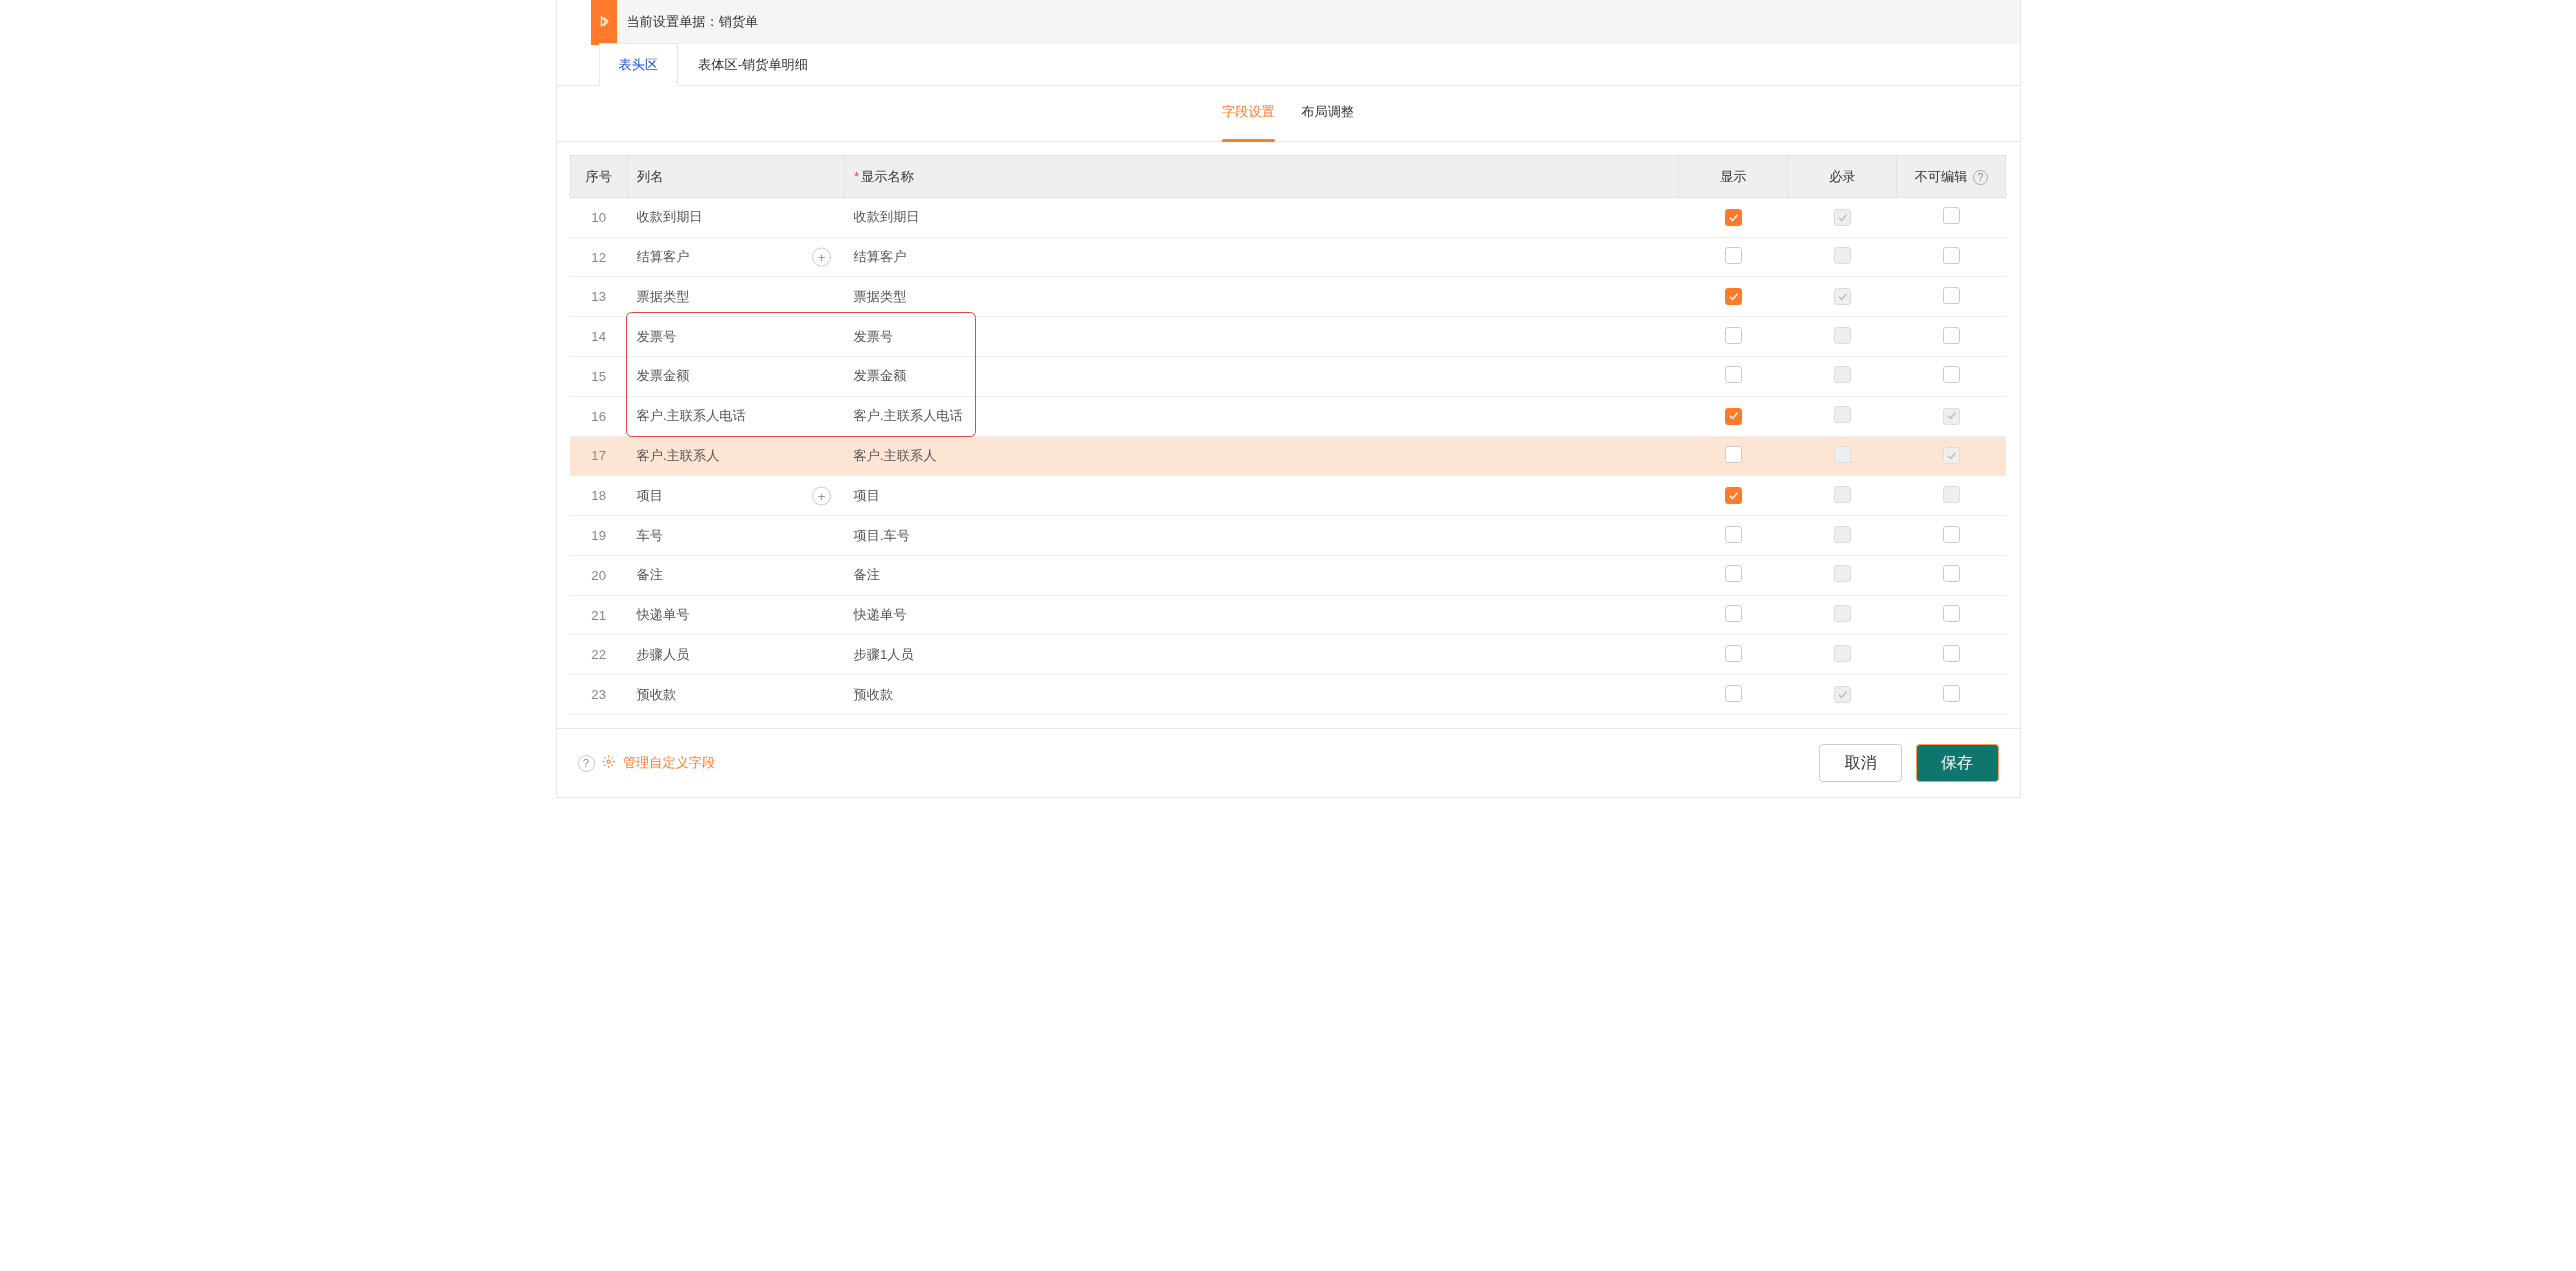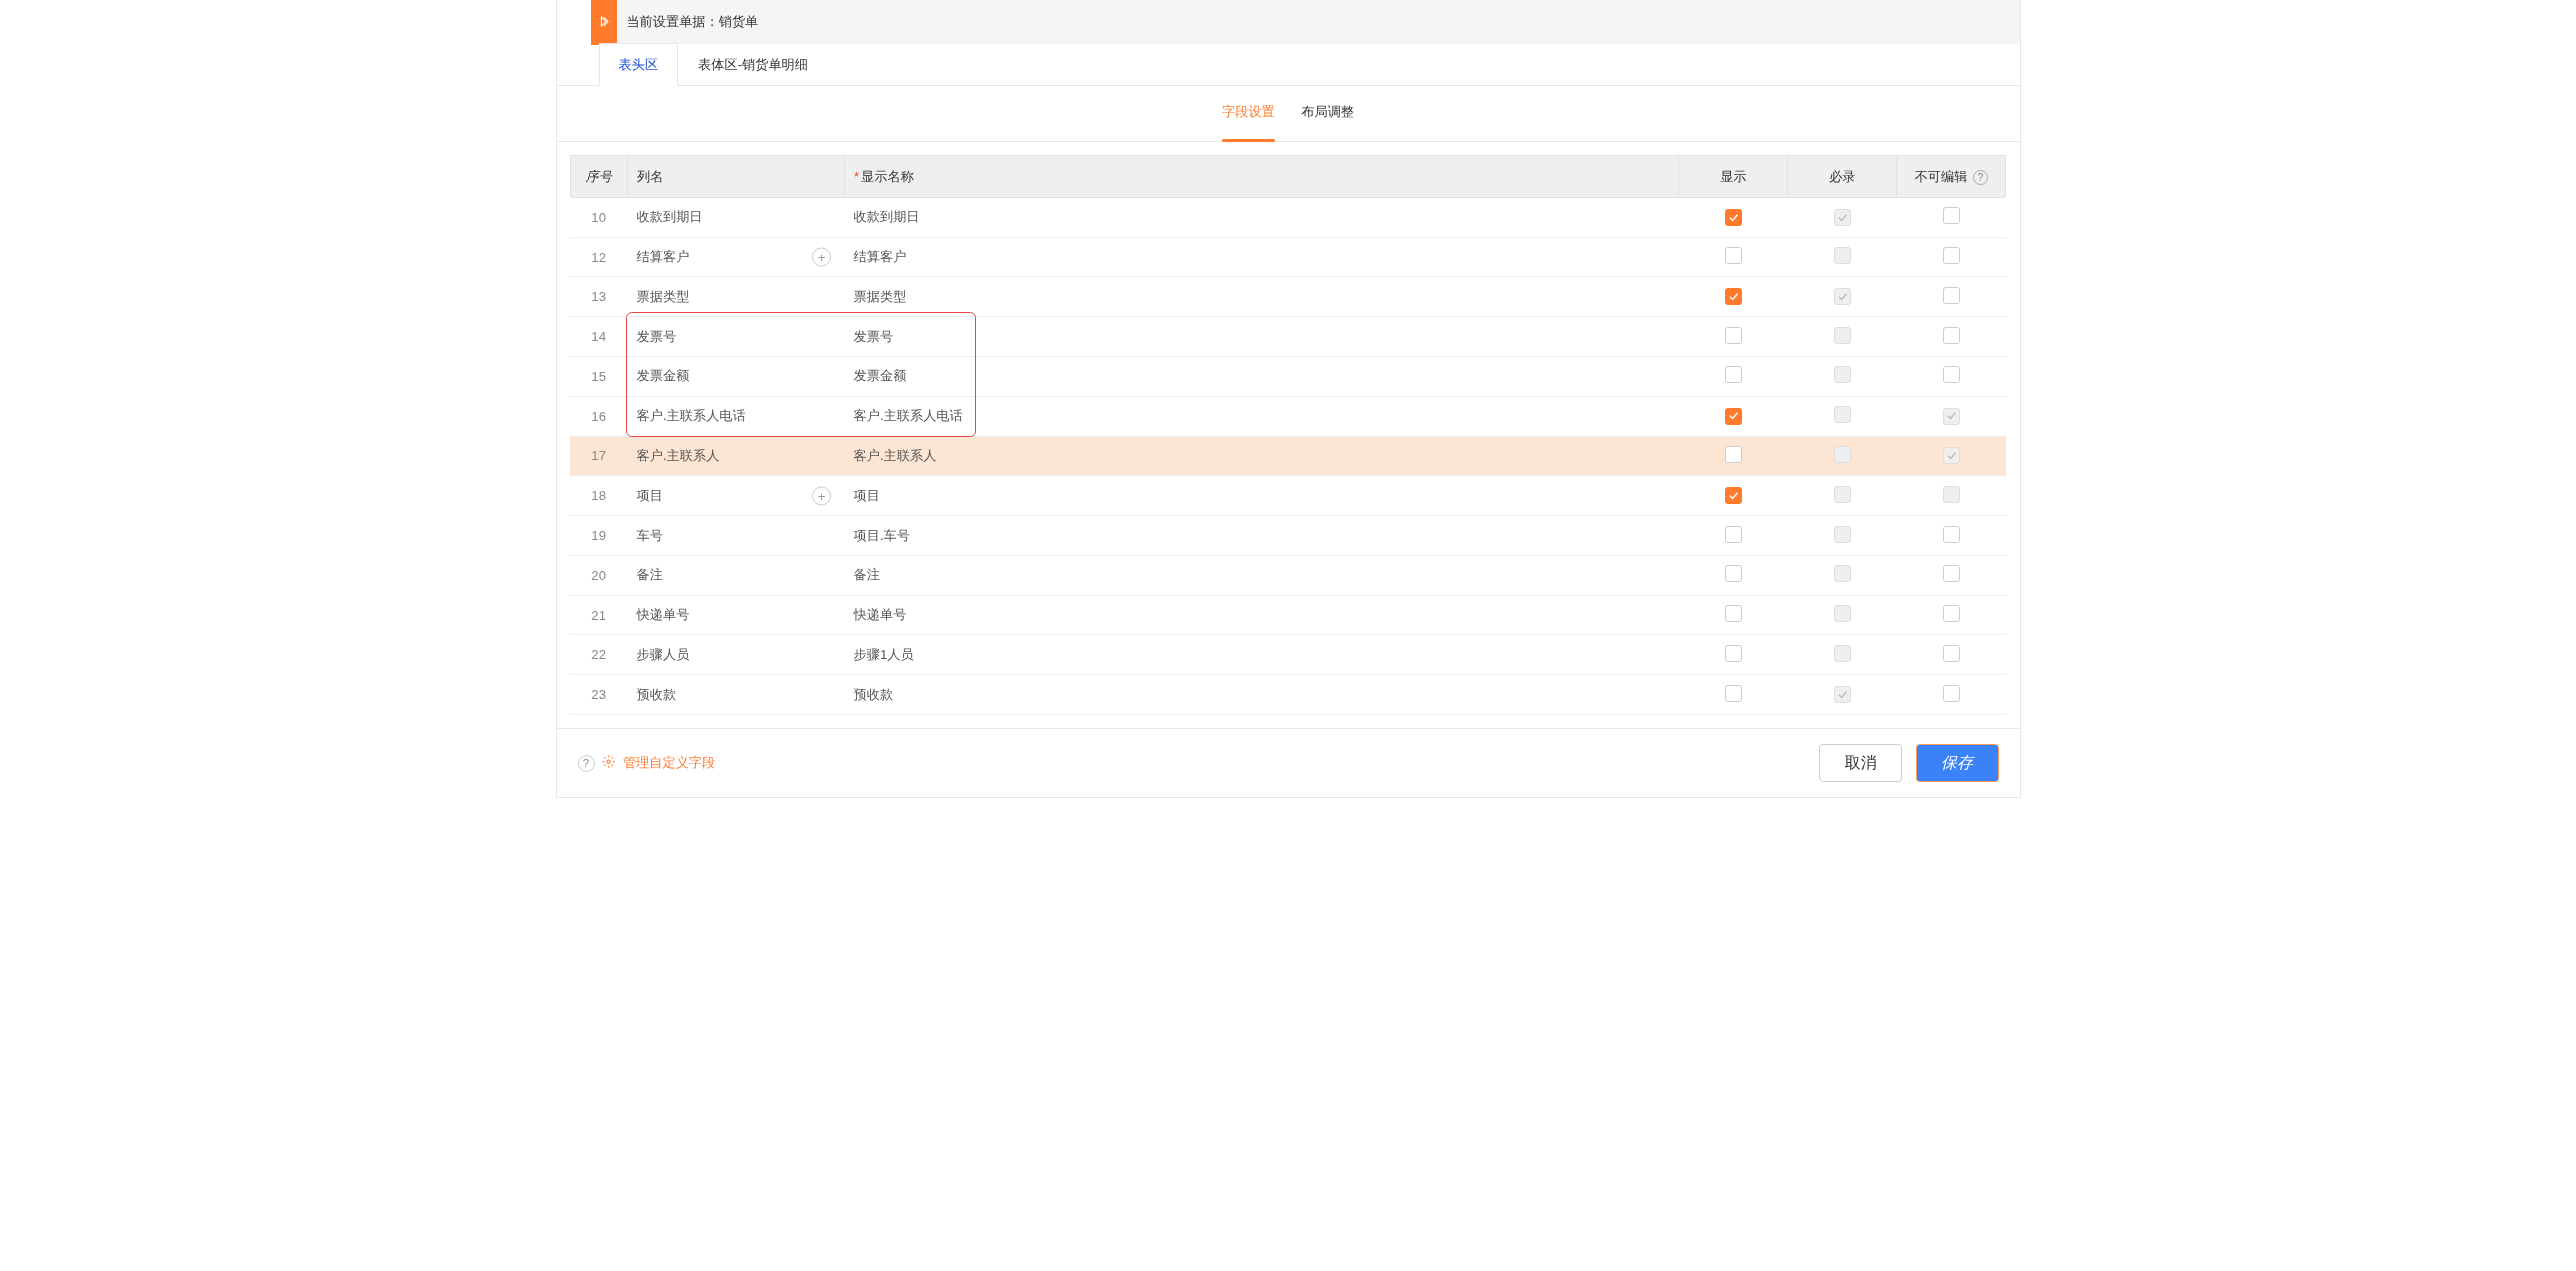--- a/index.html
+++ b/index.html
@@ -12,21 +12,21 @@
 .tabs-row { display: flex; align-items: flex-end; padding-left: 42px; height: 42px; border-bottom: 0.9px solid #e8e8e8; background: #fff; margin-top: -0.9px; }
 .tab { padding: 11.3px 19px; font-size: 13.2px; cursor: pointer; border: 0.9px solid transparent; position: relative; top: 0.9px; }
 .tab.active { color: #1d4ed8; border: 0.9px solid #e8e8e8; border-bottom: 0.9px solid #fff; background: #fff; }
 .subtabs { display: flex; justify-content: center; gap: 26.5px; padding: 17px 0 0 0; border-bottom: 0.9px solid #e8e8e8; }
 .subtab { padding-bottom: 20px; cursor: pointer; position: relative; }
 .subtab.active { color: #ff7a2b; }
 .subtab.active::after { content: ""; position: absolute; left: 0; right: 0; bottom: -0.9px; height: 2.8px; background: #ff7a2b; border-radius: 1.9px; }
 .table-wrap { padding: 13.2px 13.2px 0 13.2px; position: relative; }
 table { width: 100%; border-collapse: collapse; }
 thead th { background: #efefef; text-align: left; font-weight: 500; padding: 11.3px 9.4px; border: 0.9px solid #e2e2e2; font-size: 13.2px; }
-thead th.col-seq { width: 57px; text-align: center; font-style: italic; }
+thead th.col-seq { width: 57px; text-align: center; }
 thead th.col-name { width: 217px; }
 thead th.col-disp, thead th.col-req, thead th.col-edit { width: 109px; text-align: center; }
 .req-star { color: #e64545; margin-right: 1.9px; }
 tbody td { padding: 9.4px 9.4px; border-bottom: 0.9px solid #eee; font-size: 13.2px; color: #555; vertical-align: middle; }
 tbody tr.hovered { background: #fde5d3; }
 td.col-seq { text-align: center; color: #888; }
 td.col-name { position: relative; }
 .plus-btn { width: 19px; height: 19px; border: 0.9px solid #ccc; border-radius: 50%; display: inline-flex; align-items: center; justify-content: center; font-size: 13.2px; color: #999; cursor: pointer; position: absolute; right: 13.2px; top: 50%; transform: translateY(-50%); line-height: 1; }
 td.col-disp, td.col-req, td.col-edit { text-align: center; }
 .cbx { width: 17px; height: 17px; border: 0.9px solid #ccc; border-radius: 2.8px; display: inline-flex; align-items: center; justify-content: center; background: #fff; cursor: pointer; }
@@ -40,21 +40,21 @@
 .highlight-box { position: absolute; border: 1.9px solid #e64545; border-radius: 5.7px; pointer-events: none; }
 .help-icon { display: inline-flex; width: 15px; height: 15px; border: 0.9px solid #aaa; border-radius: 50%; align-items: center; justify-content: center; font-size: 10.4px; color: #888; margin-left: 1.9px; }
 .footer { display: flex; align-items: center; justify-content: space-between; padding: 15px 21px; border-top: 0.9px solid #e8e8e8; margin-top: 13.2px; background: #fff; }
 .footer-left { display: flex; align-items: center; gap: 7.6px; }
 .footer-left .ql { color: #888; border: 0.9px solid #ccc; border-radius: 50%; width: 17px; height: 17px; display: inline-flex; align-items: center; justify-content: center; font-size: 11.3px; }
 .footer-left .gear { color: #ff7a2b; }
 .footer-left .link { color: #ff7a2b; cursor: pointer; }
 .footer-right { display: flex; gap: 13.2px; }
 .btn { min-width: 83px; height: 38px; border-radius: 3.8px; display: inline-flex; align-items: center; justify-content: center; font-size: 16px; cursor: pointer; }
 .btn-default { border: 0.9px solid #ccc; background: #fff; color: #333; }
-.btn-primary { border: 0.9px solid #ff9a56; background: #3b82f6; color: #fff; font-style: italic; }
+.btn-primary { border: 0.9px solid #ff9a56; background: #0f766e; color: #fff; }
 </style>
 </head>
 <body>
 
 <div class="container">
   <div class="header-bar">
     <div class="expand-btn">
       <svg width="13.2" height="13.2" viewBox="0 0 24 24">
           <path d="M8 4l8 8-8 8V4zm4 0l8 8-8 8" fill="none" stroke="#fff" stroke-width="2"></path>
         </svg>

